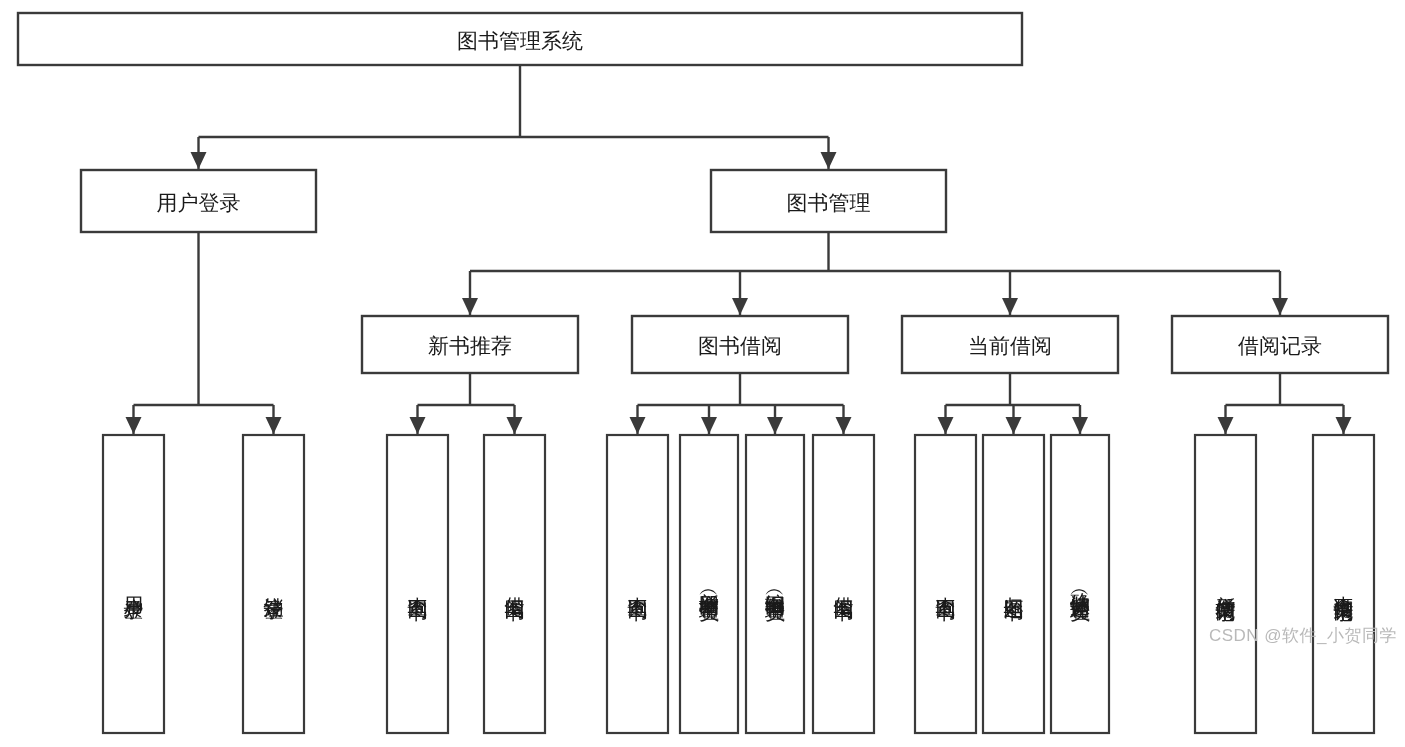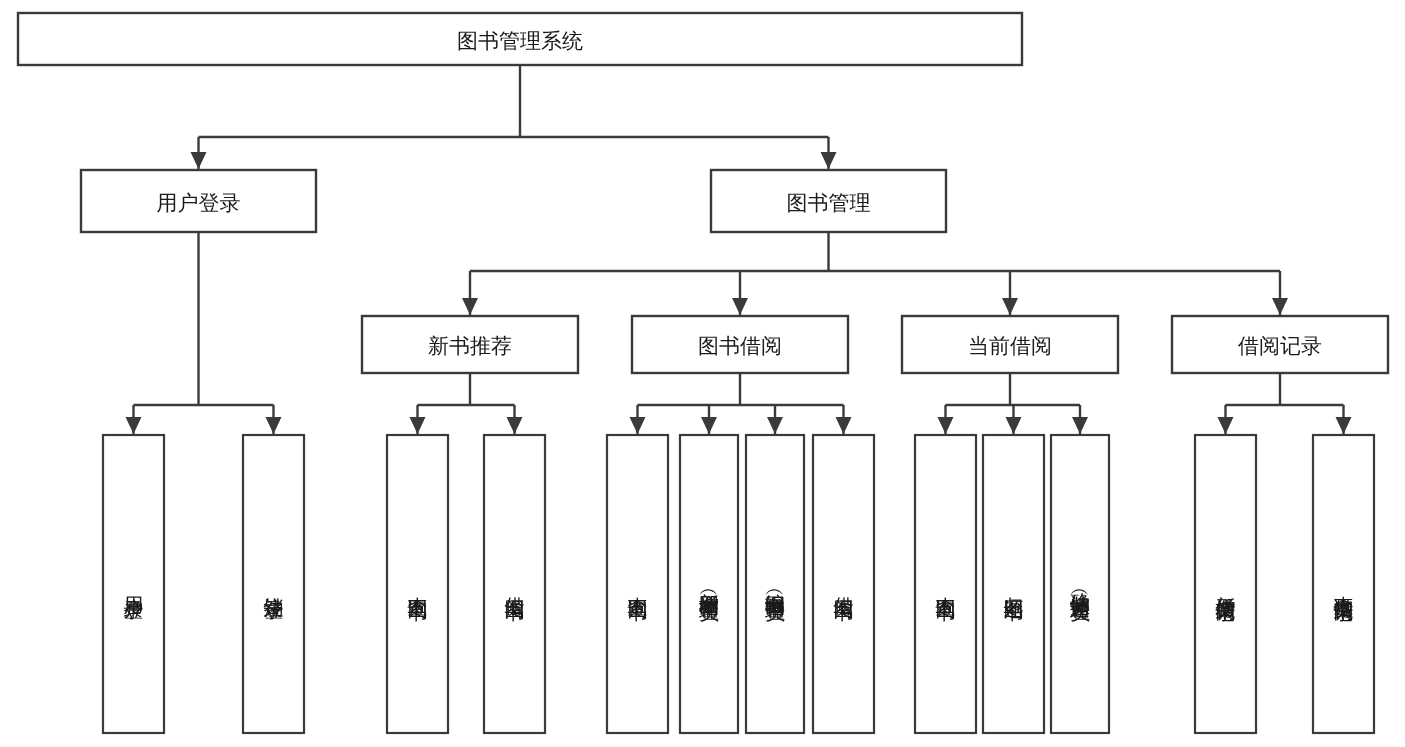--- a/index.html
+++ b/index.html
@@ -209,13 +209,14 @@
         <span class="leaf-label">确认归还（管理员）</span>
       </div>
       <div class="leaf-label-wrap" style="left: 1195px; top: 435px; width: 61px; height: 298px;">
         <span class="leaf-label">新增借阅记录</span>
       </div>
       <div class="leaf-label-wrap" style="left: 1313px; top: 435px; width: 61px; height: 298px;">
         <span class="leaf-label">查询借阅记录</span>
       </div>
     </div>
 
+  <div class="watermark">CSDN @软件_小贺同学</div>
 </div>
 
 </body></html>

